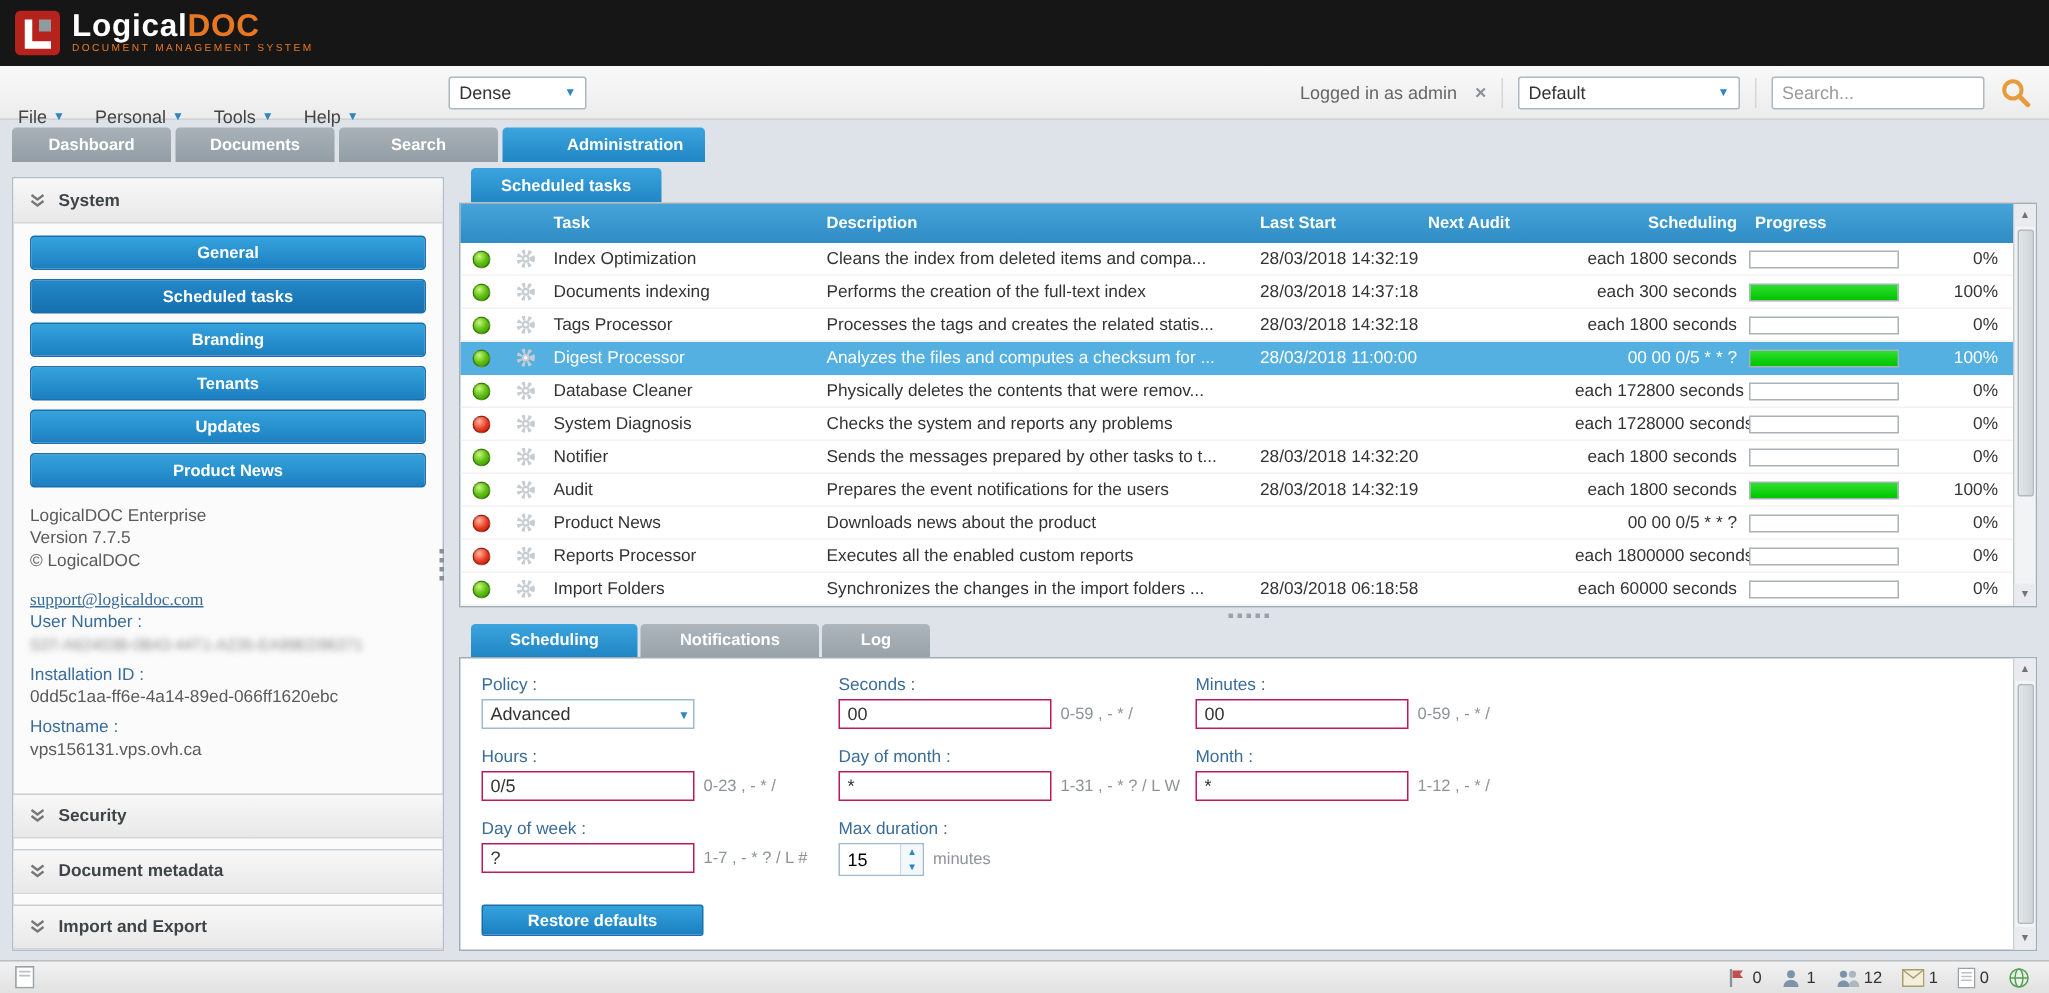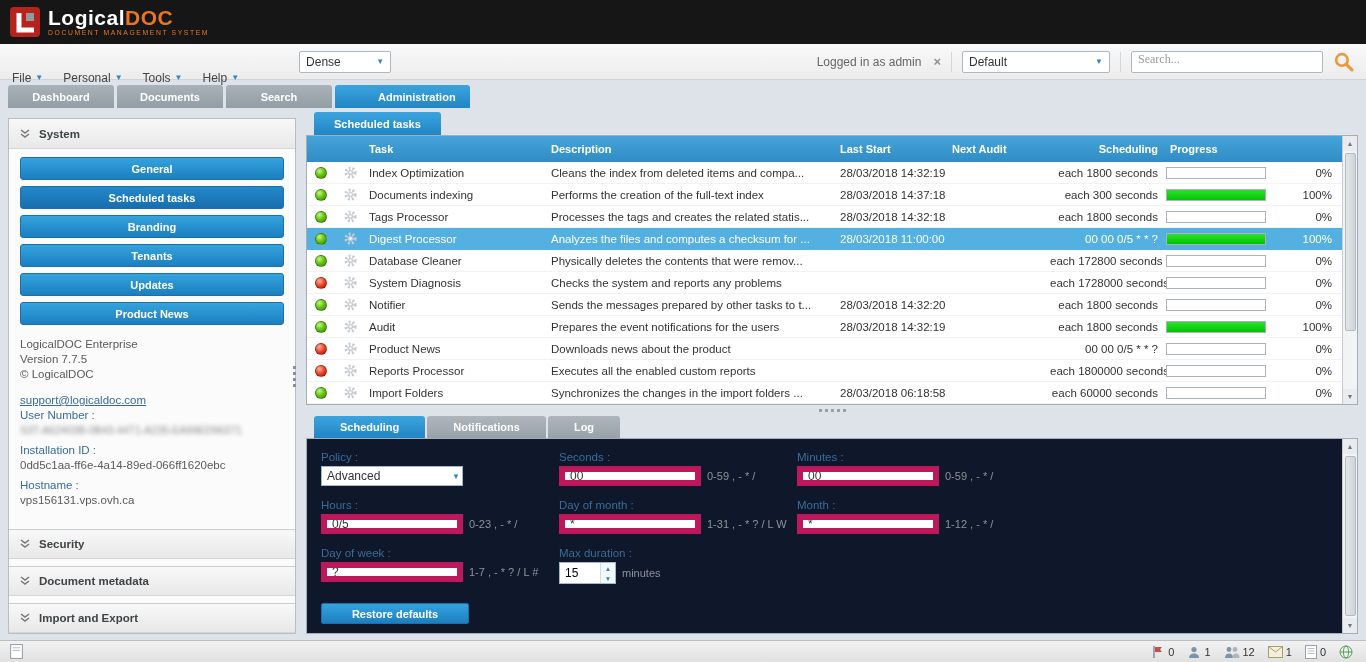--- a/index.html
+++ b/index.html
@@ -17,21 +17,21 @@
   
   .menubar{height:36px;background:linear-gradient(#f9f9f9,#ececec);border-bottom:1px solid #d2d2d2;display:flex;align-items:center;padding:0 12px;color:#444;}
   .menu-item{display:flex;align-items:center;margin-right:20px;cursor:pointer;}
   .caret{color:#2e86c4;font-size:8px;margin-left:4px;}
   .selbox{height:22px;background:#fff;border:1px solid #aeb8c0;border-radius:2px;display:flex;align-items:center;padding:0 6px;cursor:pointer;}
   .selbox .sel-text{flex:1;color:#333;}
   .mb-right{margin-left:auto;display:flex;align-items:center;gap:10px;}
   .vsep{width:1px;height:20px;background:#d6d6d6;}
   .logged{color:#666;}
   .close-x{color:#8b9196;font-weight:bold;font-size:13px;cursor:pointer;margin-left:2px;}
-  .searchbox{width:192px;height:22px;background:#fff;border:1px solid #aeb8c0;border-radius:2px;display:flex;align-items:flex-start;padding:0 6px;font-family:Liberation Serif, serif;}
+  .searchbox{width:142px;height:22px;background:#fff;border:1px solid #aeb8c0;border-radius:2px;display:flex;align-items:center;padding:0 6px;}
   .searchbox input{border:none;outline:none;width:100%;font-size:12px;font-family:inherit;color:#333;background:transparent;}
   .searchbox input::placeholder{color:#9a9a9a;}
 
   
   .tabstrip{height:28px;display:flex;align-items:flex-end;gap:3px;padding-left:8px;background:#dde3e8;}
   .tab{height:23px;min-width:106px;padding:0 14px;border-radius:3px 3px 0 0;background:linear-gradient(#a9b2b8,#929da5);color:#fff;font-weight:bold;font-size:11px;display:flex;align-items:center;justify-content:center;cursor:pointer;}
   .tab.active{background:linear-gradient(#3ba4de,#2186c4);padding-left:43px;}
 
   
   .content{position:relative;height:532px;}
@@ -39,21 +39,21 @@
   
   .sidebar{position:absolute;left:8px;top:10px;width:288px;bottom:6px;background:#fbfbfb;border:1px solid #b6bec5;display:flex;flex-direction:column;}
   .sec-header{height:30px;flex:none;display:flex;align-items:center;gap:9px;padding:0 11px;background:linear-gradient(#f8f8f8,#e8e8e8);border-bottom:1px solid #d5d5d5;color:#3f4447;font-weight:bold;font-size:11.5px;cursor:pointer;}
   .sec-header.bottom{border-top:1px solid #c9ced3;margin-top:7px;}
   .side-body{flex:1;overflow:hidden;padding:8px 11px 0;display:flex;flex-direction:column;}
   .side-btn{height:23px;margin-bottom:6px;border:1px solid #1a6fae;border-radius:3px;background:linear-gradient(#35a3dd,#1c7fc0);color:#fff;font-weight:bold;font-size:11px;display:flex;align-items:center;justify-content:center;cursor:pointer;}
   .side-btn.active{background:linear-gradient(#2388c9,#176fae);}
   .info{margin-top:6px;font-size:11.5px;color:#5a5a5a;line-height:15px;}
   .info .blue{color:#3a6c99;}
   .info .gap{height:11px;}
-  .info a{color:#3a6c99;text-decoration:underline;cursor:pointer;}
+  .info a{color:#3a6c99;text-decoration:underline;cursor:pointer;font-family:Liberation Serif, serif;}
   .blurred{filter:blur(2px);color:#8a8a8a;font-size:10.5px;}
   .side-grip{position:absolute;left:293px;top:258px;display:flex;flex-direction:column;gap:3px;cursor:col-resize;}
   .side-grip span{width:3px;height:3px;background:#8a9097;}
 
   
   .mainpanel{position:absolute;left:306px;right:8px;top:4px;bottom:6px;display:flex;flex-direction:column;}
   .panel-tabrow{height:23px;display:flex;padding-left:8px;}
   .ptab{height:23px;padding:0 20px;border-radius:3px 3px 0 0;background:linear-gradient(#3ba4de,#2186c4);color:#fff;font-weight:bold;font-size:11px;display:flex;align-items:center;cursor:pointer;}
 
   .tablebox{height:270px;flex:none;border:1px solid #a2adb5;background:#fff;position:relative;padding-right:15px;}
@@ -81,25 +81,25 @@
   .s-arrow.down{margin-top:auto;}
   .s-thumb{width:11px;background:linear-gradient(90deg,#e2e6e9,#cfd4d9);border:1px solid #b2b9bf;border-radius:2px;margin-top:2px;cursor:pointer;}
 
   .splitter{height:11px;display:flex;align-items:center;justify-content:center;gap:3px;cursor:row-resize;}
   .splitter span{width:3px;height:3px;background:#9aa1a8;}
 
   .dtabrow{height:22px;display:flex;gap:2px;padding-left:8px;}
   .dtab{height:22px;padding:0 26px;border-radius:3px 3px 0 0;background:linear-gradient(#aeb6bc,#98a2a9);color:#fff;font-weight:bold;font-size:11px;display:flex;align-items:center;justify-content:center;cursor:pointer;}
   .dtab.active{background:linear-gradient(#3ba4de,#2186c4);}
 
-  .formbox{flex:1;border:1px solid #a2adb5;background:#0f172a;position:relative;padding:12px 20px 0 14px;}
+  .formbox{flex:1;border:1px solid #a2adb5;background:#ffffff;position:relative;padding:12px 20px 0 14px;}
   .formgrid{display:grid;grid-template-columns:238px 238px 238px;row-gap:13px;}
   .f-label{color:#3a6c99;font-size:11.5px;margin-bottom:3px;}
   .f-row{display:flex;align-items:center;gap:6px;}
-  .f-input{width:142px;height:20px;border:6px solid #be185d;padding:0 5px;font-size:12px;font-family:inherit;color:#333;outline:none;}
+  .f-input{width:142px;height:20px;border:1px solid #be185d;padding:0 5px;font-size:12px;font-family:inherit;color:#333;outline:none;}
   .f-hint{color:#8e9399;font-size:11px;white-space:nowrap;}
   .f-select{width:142px;height:20px;border:1px solid #9fb9ce;display:flex;align-items:center;padding:0 0 0 5px;cursor:pointer;background:#fff;}
   .f-select .sel-text{flex:1;}
   .f-select .caretbox{width:16px;height:100%;display:flex;align-items:center;justify-content:center;}
   .spinwrap{display:flex;align-items:stretch;border:1px solid #9fb9ce;height:22px;}
   .spinwrap input{width:40px;border:none;outline:none;padding:0 5px;font-size:12px;font-family:inherit;}
   .spinbtns{display:flex;flex-direction:column;border-left:1px solid #cfdde8;}
   .spinbtns div{flex:1;width:14px;display:flex;align-items:center;justify-content:center;font-size:6.5px;color:#2e86c4;cursor:pointer;background:#f3f8fb;}
   .restore-btn{position:absolute;left:14px;bottom:9px;width:148px;height:21px;border:1px solid #1a6fae;border-radius:2px;background:linear-gradient(#35a3dd,#1c7fc0);color:#fff;font-weight:bold;font-size:11px;display:flex;align-items:center;justify-content:center;cursor:pointer;}
 

